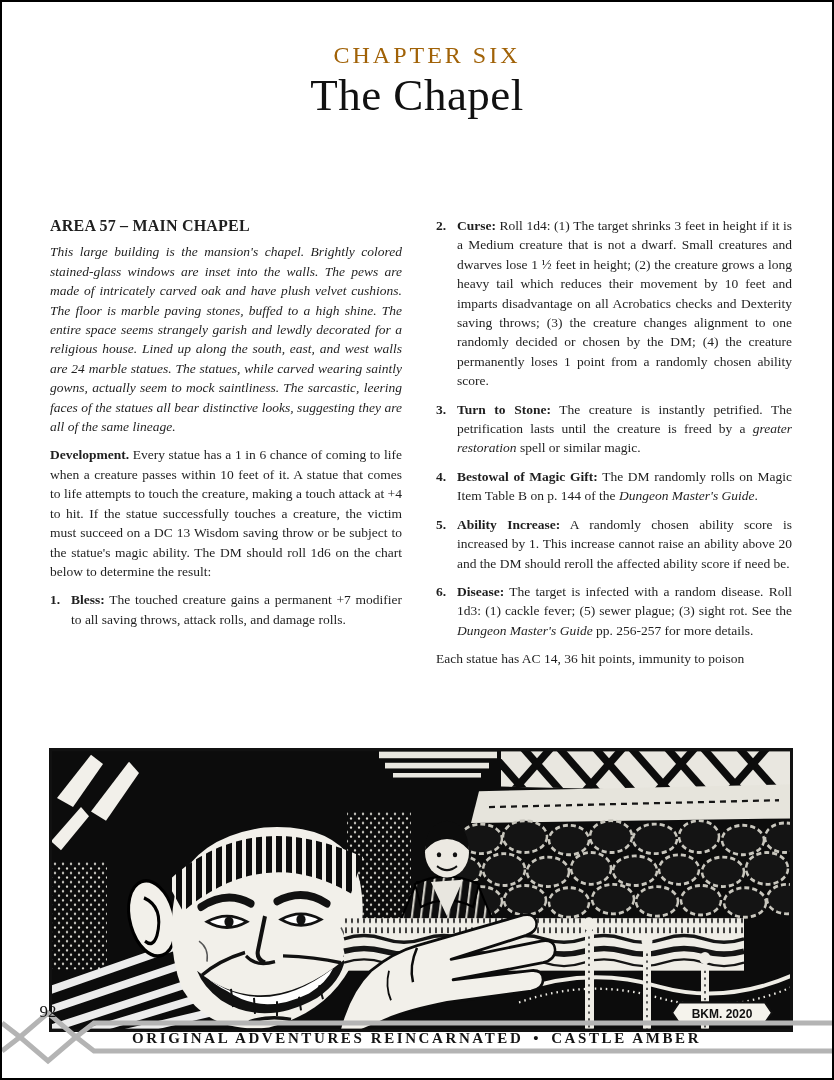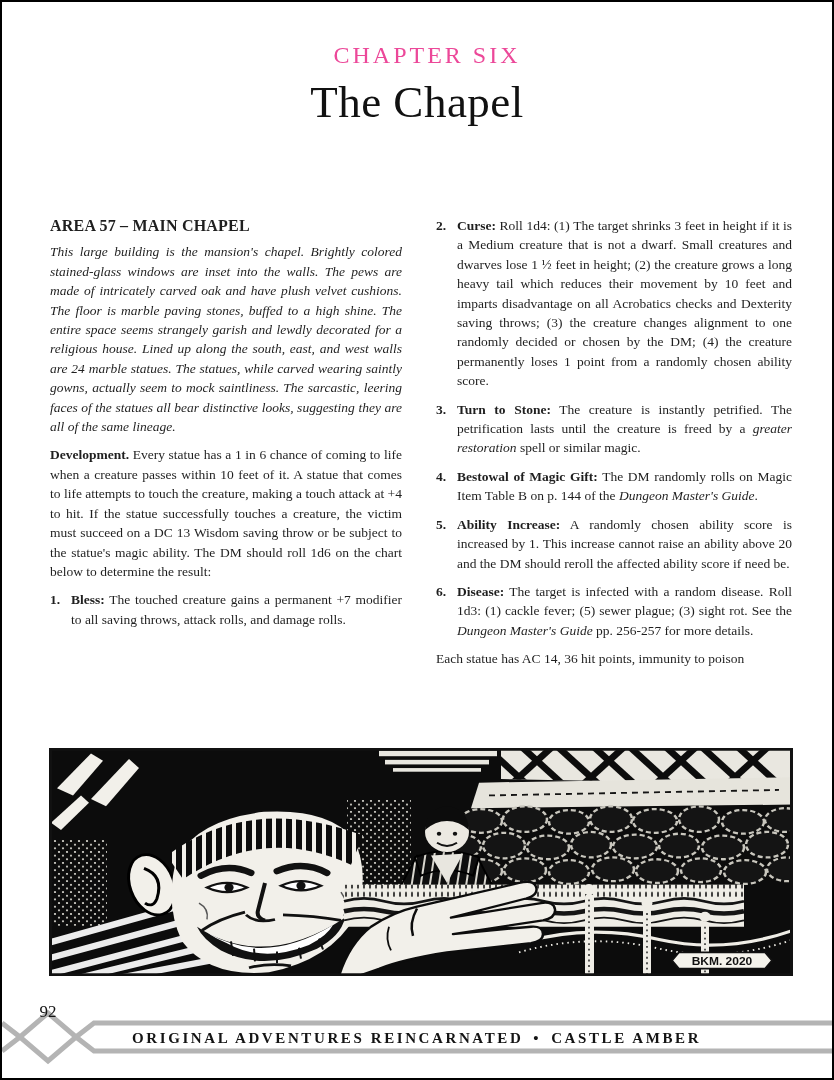--- a/index.html
+++ b/index.html
@@ -6,41 +6,41 @@
   html,body { background:#ffffff; }
   .page {
     position:relative; width:834px; height:1080px;
     background:#ffffff; border:2px solid #000;
     overflow:hidden;
     font-family:"Liberation Serif", serif;
     color:#1f1f1f;
   }
   
   .chapter-header { position:absolute; top:40px; left:0; width:100%; text-align:center; }
-  .chapter-label { font-size:24px; letter-spacing:3px; color:#ec4899;padding-left:20px; }
-  .chapter-title { font-size:45px; font-weight:normal; letter-spacing:.5px; margin-top:7px; color:#111; }
+  .chapter-label { font-size:24px; letter-spacing:3px; color:#a16207;padding-left:20px; }
+  .chapter-title { font-size:45px; font-weight:normal; letter-spacing:.5px; color:#111; }
   
   .columns {
     position:absolute; top:214px; left:48px; width:742px; height:536px;
     display:flex; gap:34px; overflow:hidden;
   }
   .col { font-size:13.5px; line-height:19.4px; text-align:justify; }
   .col-left  { width:352px; flex:0 0 352px; }
   .col-right { flex:1; }
   .area-heading { font-size:16px; font-weight:bold; margin-bottom:7px; letter-spacing:.2px; text-align:left; }
   .read-aloud { font-style:italic; margin-bottom:9px; }
   .body-para  { margin-bottom:9px; }
   .closing-para { margin-bottom:8px; }
   .list-item { display:flex; margin-bottom:9px; }
   .list-item .num { flex:0 0 21px; width:21px; font-weight:bold; }
   .item-body { flex:1; text-align:justify; }
   .lead { font-weight:bold; }
   .it { font-style:italic; }
   
-  .illustration { position:absolute; left:47px; top:746px; width:744px; height:228px; }
+  .illustration { position:absolute; left:47px; top:746px; width:744px; height:284px; }
   .illustration svg { display:block; width:100%; height:100%; }
   
   .footer-ornament { position:absolute; left:0; top:1006px; width:834px; height:64px; }
   .page-number {
     position:absolute; left:18px; top:999px; width:56px; height:22px;
     text-align:center; font-size:17px; line-height:22px; color:#141414;
   }
   .running-title {
     position:absolute; left:130px; top:1025px; height:37px; line-height:22px;
     font-size:15px; font-weight:bold; letter-spacing:2.6px; color:#141414;

